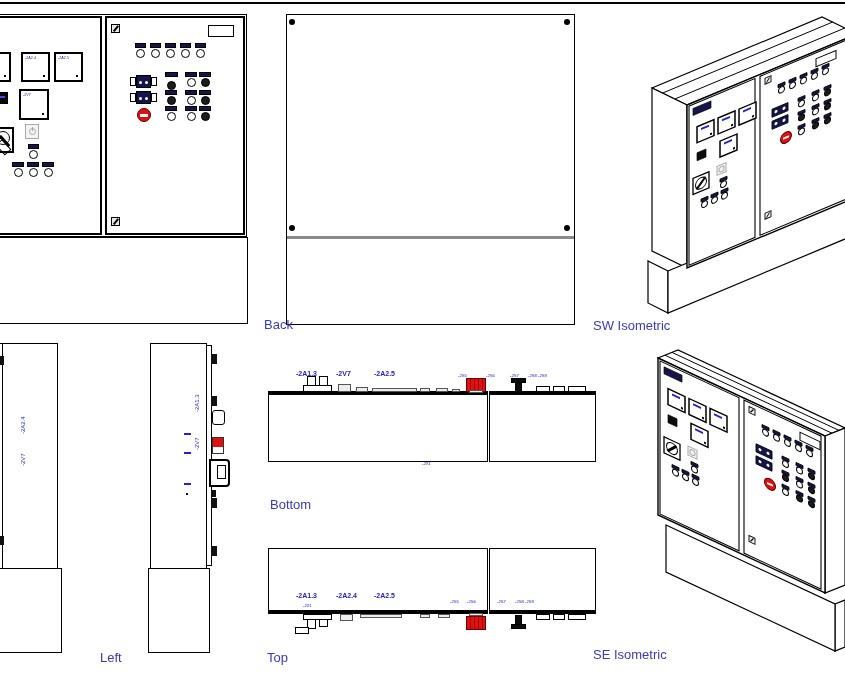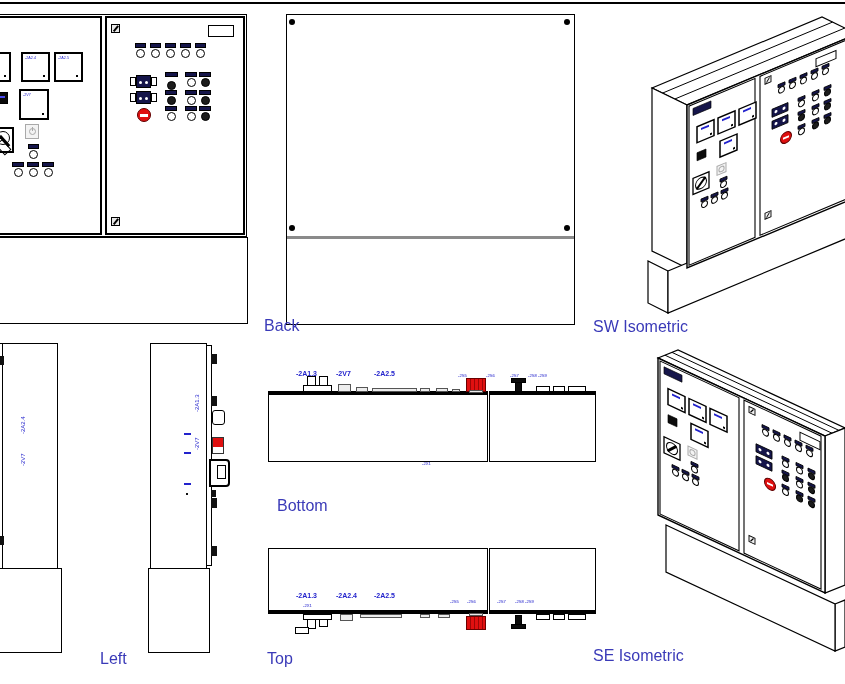--- a/index.html
+++ b/index.html
@@ -4,21 +4,21 @@
 <style>
   html,body{margin:0;padding:0;background:#fff;}
   .canvas{position:relative;width:845px;height:684px;background:#fff;overflow:hidden;
           font-family:"Liberation Sans",sans-serif;}
   .abs{position:absolute;}
   
   .frame-line{position:absolute;background:#000;}
   .outline{position:absolute;border:1px solid #000;background:#fff;box-sizing:border-box;}
   .door{position:absolute;border:2px solid #000;background:#fff;box-sizing:border-box;}
   
-  .view-label{position:absolute;font-size:16px;color:var(--view-blue);white-space:nowrap;}
+  .view-label{position:absolute;font-size:13px;color:var(--view-blue);white-space:nowrap;}
   .dev-label{position:absolute;font-size:7px;font-weight:bold;color:var(--dev-blue);white-space:nowrap;}
   .tiny-label{position:absolute;font-size:6px;color:var(--dev-blue);white-space:nowrap;
               transform:scale(.7);transform-origin:left top;}
   .rot-label{position:absolute;font-size:6px;color:var(--dev-blue);white-space:nowrap;
              transform:rotate(-90deg);transform-origin:left top;}
   
   .disp{position:absolute;border:2px solid #000;background:#fff;box-sizing:border-box;}
   .disp .disp-label{position:absolute;top:2px;left:2px;font-size:6px;color:var(--dev-blue);
                     transform:scale(.62);transform-origin:left top;white-space:nowrap;}
   .disp::after{content:"";position:absolute;right:3px;bottom:3px;width:2px;height:2px;background:#000;}
@@ -333,21 +333,21 @@
 
     <div class="dev-label" style="left:296px;top:370px;">-2A1.3</div>
     <div class="dev-label" style="left:336px;top:370px;">-2V7</div>
     <div class="dev-label" style="left:374px;top:370px;">-2A2.5</div>
     <div class="tiny-label" style="left:458px;top:373px;">-2S5</div>
     <div class="tiny-label" style="left:486px;top:373px;">-2S6</div>
     <div class="tiny-label" style="left:510px;top:373px;">-2S7</div>
     <div class="tiny-label" style="left:528px;top:373px;">-2S8 -2S9</div>
     <div class="tiny-label" style="left:422px;top:461px;">-2X1</div>
   </div>
-  <div class="view-label" style="left:277px;top:497px;">Bottom</div>
+  <div class="view-label" style="left:270px;top:497px;">Bottom</div>
 
   <div>
     <div class="outline" style="left:268px;top:548px;width:220px;height:66px;border-bottom:4px solid #000;"></div>
     <div class="outline" style="left:489px;top:548px;width:107px;height:66px;border-bottom:4px solid #000;"></div>
 
     <div class="comp" style="left:303px;top:614px;width:29px;height:6px;"></div>
     <div class="comp" style="left:307px;top:619px;width:9px;height:10px;"></div>
     <div class="comp" style="left:319px;top:619px;width:9px;height:8px;"></div>
     <div class="comp" style="left:295px;top:627px;width:14px;height:7px;"></div>
     <div class="comp gray" style="left:340px;top:614px;width:13px;height:7px;"></div>

